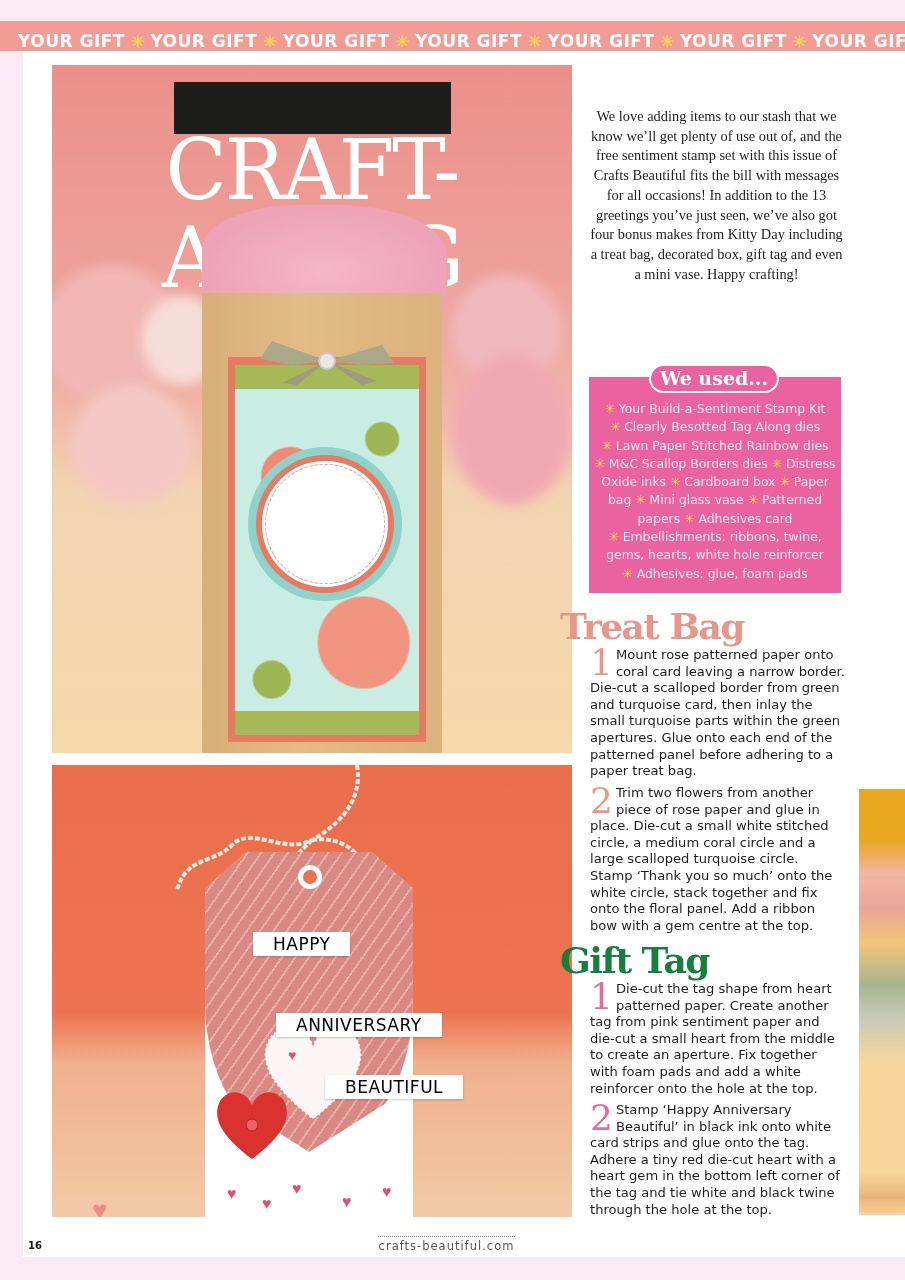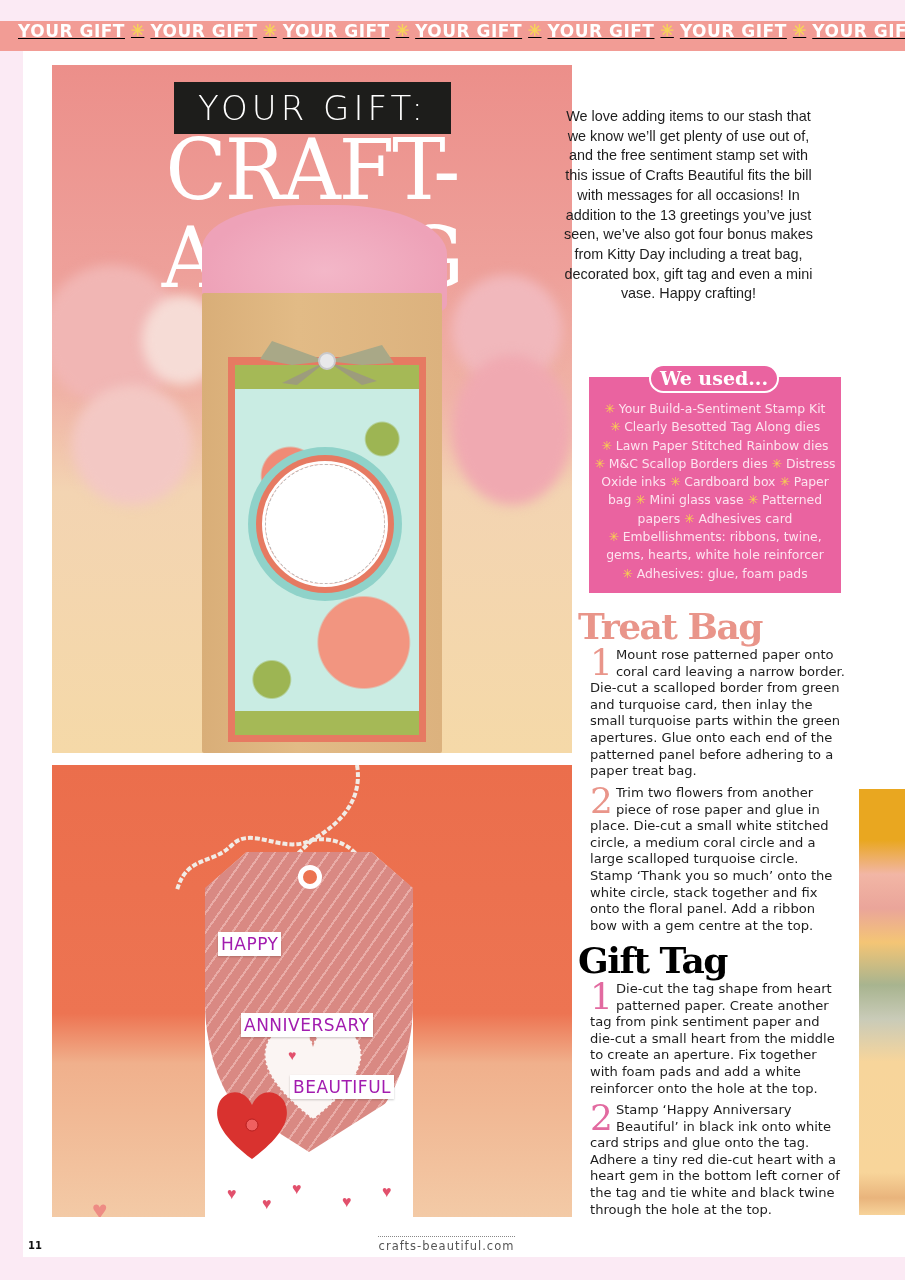--- a/index.html
+++ b/index.html
@@ -1,20 +1,20 @@
 <!DOCTYPE html>
 <html><head>
 <meta charset="utf-8">
 <style>
   * { box-sizing: border-box; margin: 0; padding: 0; }
   html, body { width: 905px; height: 1280px; overflow: hidden; }
   body { background: #fbeaf4; font-family: "Liberation Sans", sans-serif; position: relative; }
 
   .banner { position: absolute; left: 0; top: 21px; width: 905px; height: 30px; background: #f29c95; overflow: hidden; white-space: nowrap; }
-  .banner-track { display: flex; align-items: flex-start; height: 30px; padding-left: 18px; text-decoration: underline; }
+  .banner-track { display: flex; align-items: flex-end; height: 30px; padding-left: 18px; }
   .banner-item { color: #ffffff; font-weight: bold; font-size: 17px; letter-spacing: 0.5px; font-family: "DejaVu Sans", sans-serif; }
   .banner-star { color: #f6d35a; font-size: 16px; margin: 0 6px; font-weight: bold; }
 
   .page { position: absolute; left: 23px; top: 51px; width: 882px; height: 1206px; background: #ffffff; }
 
   
   .photo1 { position: absolute; left: 52px; top: 65px; width: 520px; height: 688px; overflow: hidden;
     background: linear-gradient(180deg, #ec8f8a 0%, #eea09a 30%, #f0b3a6 48%, #f3d4b2 62%, #f5d9a8 100%); }
   .bloom { position: absolute; border-radius: 50%; filter: blur(6px); }
   .title-box { position: absolute; left: 122px; top: 17px; width: 277px; height: 52px; background: #1d1d1b; }
@@ -41,33 +41,33 @@
   .photo2 { position: absolute; left: 52px; top: 765px; width: 520px; height: 452px; overflow: hidden;
     background: linear-gradient(180deg, #eb6e4c 0%, #ed7452 55%, #f0b08c 66%, #f3caa6 100%); }
   .twine { position: absolute; left: 120px; top: 0; width: 220px; height: 140px; }
   .tag { position: absolute; left: 153px; top: 87px; width: 208px; height: 368px; background: #fff;
     clip-path: polygon(20% 0, 80% 0, 100% 10%, 100% 100%, 0 100%, 0 10%); }
   .tag-pink { position: absolute; left: 153px; top: 87px; width: 208px; height: 300px;
     background: repeating-linear-gradient(-55deg, #d98983 0 9px, #e9aca7 9px 11px);
     clip-path: polygon(20% 0, 80% 0, 100% 12%, 100% 78%, 50% 100%, 0 78%, 0 12%); border-radius: 0 0 50% 50%; }
   .tag-hole { position: absolute; left: 246px; top: 100px; width: 24px; height: 24px; border-radius: 50%; background: #ec7350; border: 5px solid #fff; }
   .heart-window { position: absolute; left: 206px; top: 255px; width: 110px; height: 105px; }
-  .label { position: absolute; background: #fff; font-family: "DejaVu Sans", sans-serif; color: #a21caf; font-size: 17px; padding: 2px 3px; letter-spacing: 0.5px; box-shadow: 0 1px 2px rgba(0,0,0,0.2); }
+  .label { position: absolute; background: #fff; font-family: "DejaVu Sans", sans-serif; color: #000000; font-size: 17px; padding: 2px 20px; letter-spacing: 0.5px; box-shadow: 0 1px 2px rgba(0,0,0,0.2); margin-left: 35px; }
   .red-heart { position: absolute; left: 160px; top: 322px; width: 80px; height: 76px; }
   .small-hearts span { position: absolute; color: #e2506c; font-size: 16px; }
 
   
-  .intro { position: absolute; left: 562px; top: 107px; width: 253px; text-align: center; font-family: Liberation Sans, sans-serif; font-size: 14.4px; line-height: 19.7px; color: #1e1e1e; }
+  .intro { position: absolute; left: 590px; top: 107px; width: 253px; text-align: center; font-family: Liberation Serif, serif; font-size: 14.4px; line-height: 19.7px; color: #1e1e1e; }
 
   .used-box { position: absolute; left: 589px; top: 377px; width: 252px; height: 216px; background: #ea63a0; }
   .used-pill { position: absolute; left: 649px; top: 364px; width: 130px; height: 29px; border: 2px solid #fff; border-radius: 15px; background: #ea63a0; color: #fff; text-align: center; font-family: "DejaVu Serif", serif; font-weight: bold; font-size: 19px; line-height: 25px; }
   .used-list { position: absolute; left: 594px; top: 400px; width: 242px; text-align: center; color: #fde3ef; font-family: "DejaVu Sans", sans-serif; font-size: 12.4px; line-height: 18.3px; }
   .used-list .star { color: #f8d44f; font-weight: bold; }
 
-  .section-title { position: absolute; left: 578px; font-family: "DejaVu Serif", serif; font-size: 36px; line-height: 40px; letter-spacing: -1.5px; }
+  .section-title { position: absolute; left: 560px; font-family: "DejaVu Serif", serif; font-size: 36px; line-height: 40px; letter-spacing: -1.5px; }
   .step { position: absolute; left: 590px; width: 255px; font-family: "DejaVu Sans", sans-serif; font-size: 13.1px; line-height: 16.6px; color: #1e1e1e; }
   .step-num { float: left; font-family: "DejaVu Serif", serif; font-size: 36px; line-height: 30px; margin-right: 3px; margin-top: 1px; }
 
   .edge-strip { position: absolute; left: 859px; top: 789px; width: 46px; height: 426px;
     background: linear-gradient(180deg, #e9a720 0%, #e9a720 12%, #f2b6a5 20%, #eaa59a 28%, #f4c575 36%, #a8b48f 46%, #c9cbb8 54%, #f7d59b 64%, #f8d59a 90%, #e9b47c 96%, #f7d39a 100%); }
 
   .footer-num { position: absolute; left: 28px; top: 1240px; font-family: "DejaVu Sans", sans-serif; font-size: 10px; font-weight: bold; color: #111; }
   .footer-rule { position: absolute; left: 378px; top: 1236px; width: 137px; border-top: 1px dotted #888; }
   .footer-url { position: absolute; left: 378px; top: 1239px; width: 137px; text-align: center; font-family: "DejaVu Sans", sans-serif; font-size: 11.5px; color: #555; letter-spacing: 1px; }
 </style>
@@ -96,21 +96,20 @@
 <div class="page"></div>
 
 <div class="photo1">
   <div class="bloom" style="left:-10px;top:200px;width:140px;height:140px;background:#f1b6b4;"></div>
   <div class="bloom" style="left:20px;top:320px;width:120px;height:120px;background:#f3c8c4;"></div>
   <div class="bloom" style="left:90px;top:230px;width:80px;height:90px;background:#f6dcd6;"></div>
   <div class="bloom" style="left:400px;top:210px;width:110px;height:110px;background:#f1b8bc;"></div>
   <div class="bloom" style="left:400px;top:290px;width:120px;height:150px;background:#f0a9b1;"></div>
 
   <div class="title-box"></div>
-  <div class="title-small">YOUR GIFT:</div>
   <div class="title-big">CRAFT-ALONG</div>
 
   <div class="tissue"></div>
   <div class="bag"></div>
   <div class="coral-panel"></div>
   <div class="floral"></div>
   <div class="border-strip" style="top:300px;"></div>
   <div class="border-strip" style="top:646px;"></div>
 
   <svg class="bow" viewBox="0 0 150 48">
@@ -179,27 +178,27 @@
 <h2 class="section-title" style="top:606px;color:#e9958a;">Treat Bag</h2>
 <div class="step" style="top:647px;">
   <span class="step-num" style="color:#e9958a;">1</span>
   <span>Mount rose patterned paper onto coral card leaving a narrow border. Die-cut a scalloped border from green and turquoise card, then inlay the small turquoise parts within the green apertures. Glue onto each end of the patterned panel before adhering to a paper treat bag.</span>
 </div>
 <div class="step" style="top:785px;">
   <span class="step-num" style="color:#e9958a;">2</span>
   <span>Trim two flowers from another piece of rose paper and glue in place. Die-cut a small white stitched circle, a medium coral circle and a large scalloped turquoise circle. Stamp ‘Thank you so much’ onto the white circle, stack together and fix onto the floral panel. Add a ribbon bow with a gem centre at the top.</span>
 </div>
 
-<h2 class="section-title" style="top:940px;color:#000000;">Gift Tag</h2>
+<h2 class="section-title" style="top:940px;color:#15803d;">Gift Tag</h2>
 <div class="step" style="top:981px;">
   <span class="step-num" style="color:#e26aa0;">1</span>
   <span>Die-cut the tag shape from heart patterned paper. Create another tag from pink sentiment paper and die-cut a small heart from the middle to create an aperture. Fix together with foam pads and add a white reinforcer onto the hole at the top.</span>
 </div>
 <div class="step" style="top:1102px;">
   <span class="step-num" style="color:#e26aa0;">2</span>
   <span>Stamp ‘Happy Anniversary Beautiful’ in black ink onto white card strips and glue onto the tag. Adhere a tiny red die-cut heart with a heart gem in the bottom left corner of the tag and tie white and black twine through the hole at the top.</span>
 </div>
 
 <div class="edge-strip"></div>
 
-<div class="footer-num">11</div>
+<div class="footer-num">16</div>
 <div class="footer-rule"></div>
 <div class="footer-url">crafts-beautiful.com</div>
 
 </body></html>

